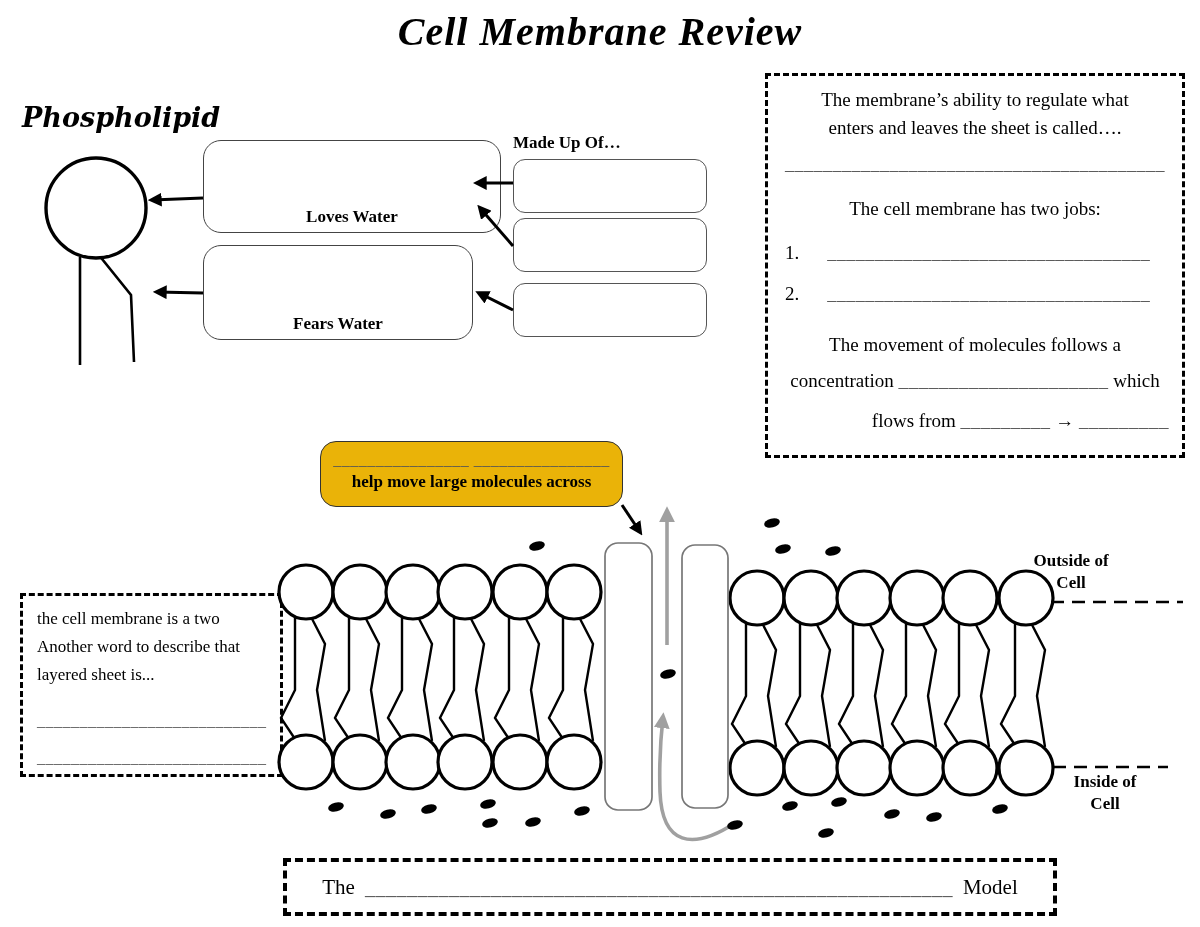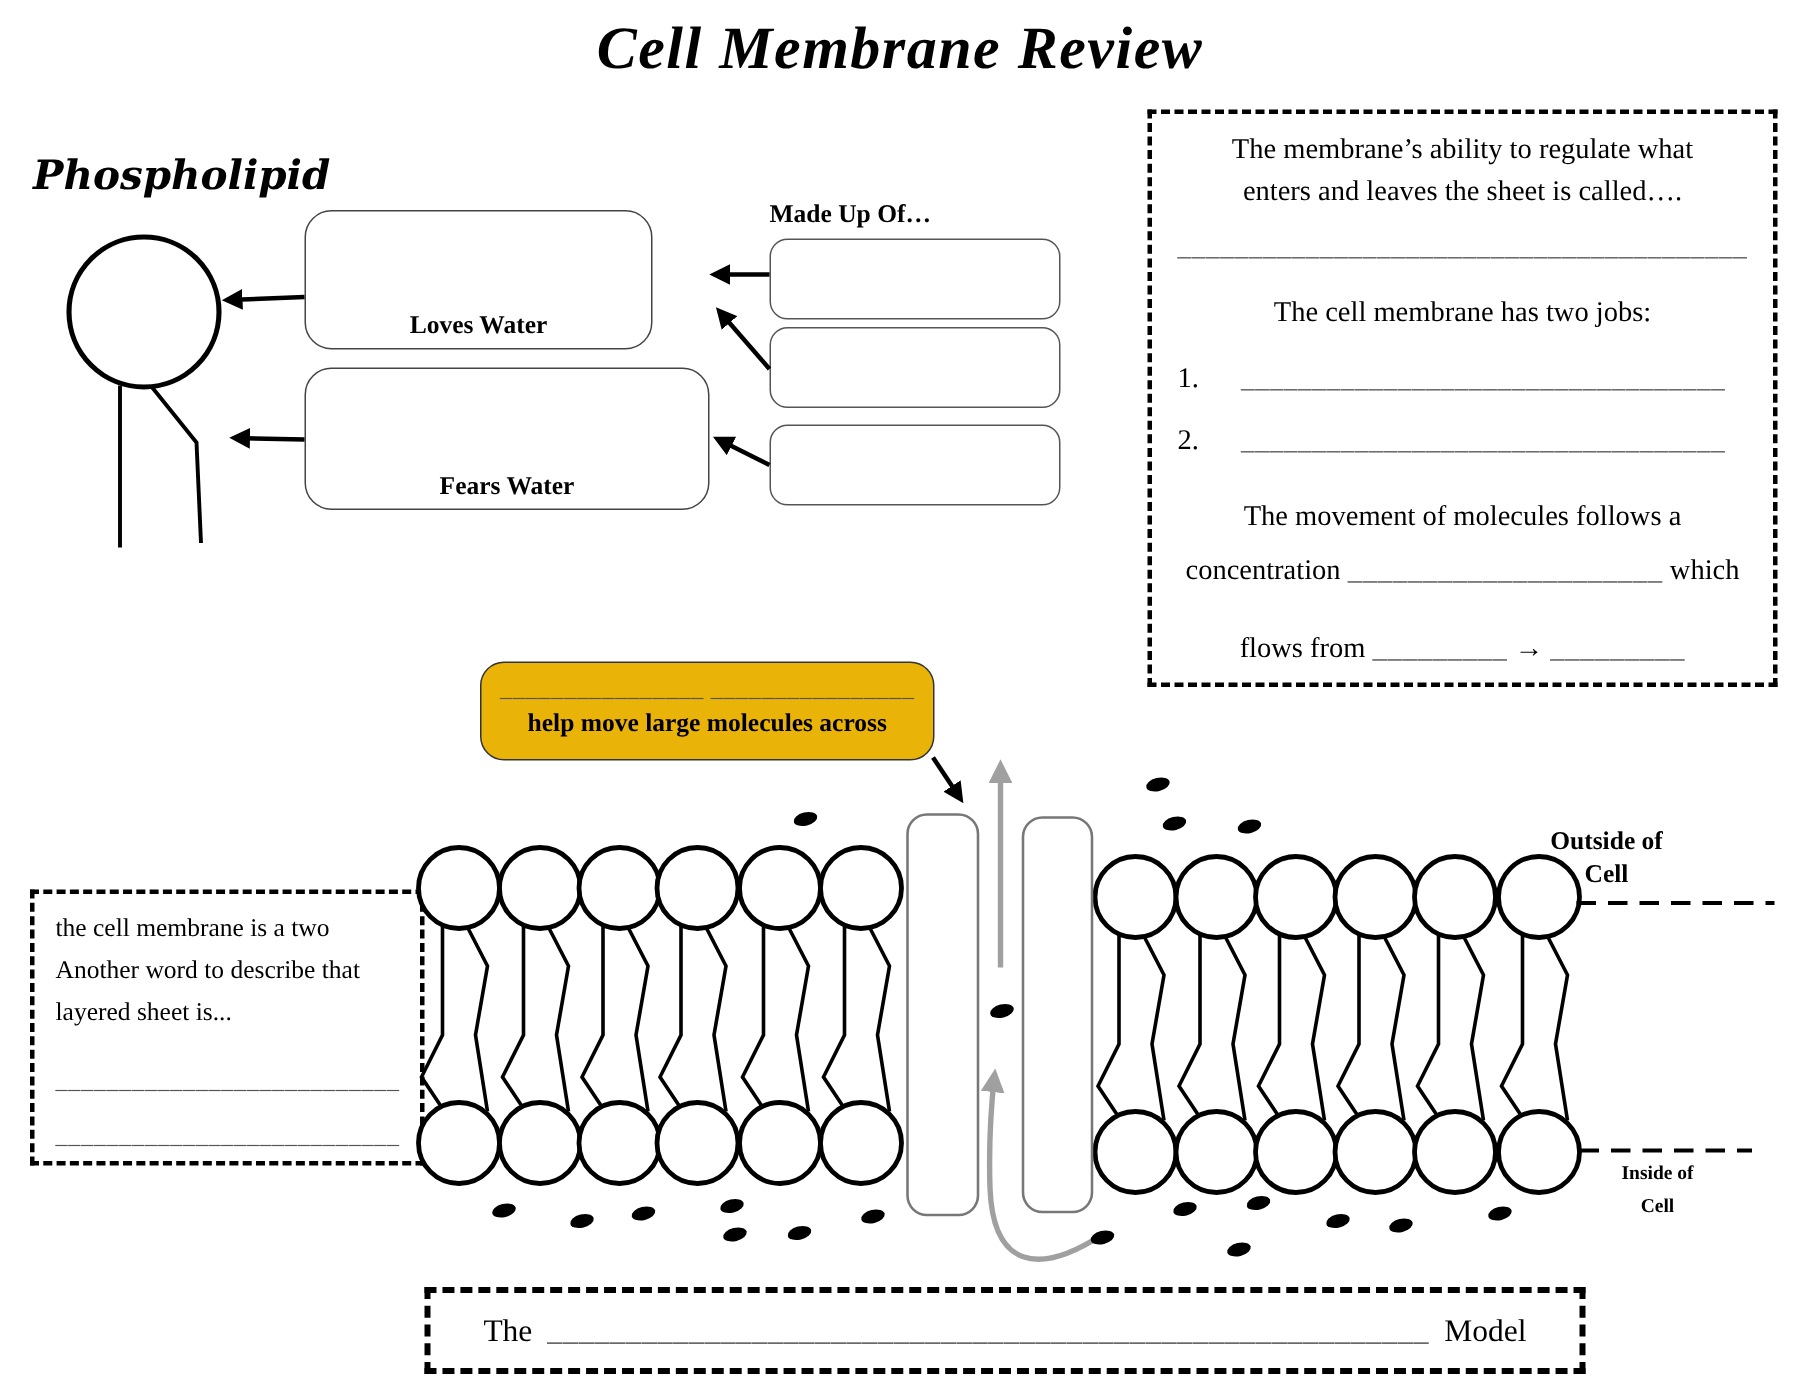--- a/index.html
+++ b/index.html
@@ -8,21 +8,21 @@
 
   .title{position:absolute;top:8px;left:0;width:100%;text-align:center;margin:0;
          font-family:Liberation Serif, serif;font-style:italic;font-weight:bold;
          font-size:40px;letter-spacing:1px;}
 
   .phospho-label{position:absolute;left:22px;top:102px;
          font-family:"DejaVu Serif",serif;font-style:italic;font-weight:bold;
          font-size:27px;}
 
   .rbox{position:absolute;border:1.7px solid #444;border-radius:18px;background:#fff;box-sizing:border-box;}
-  .loves{left:203px;top:140px;width:232px;height:93px;}
+  .loves{left:203px;top:140px;width:298px;height:93px;}
   .fears{left:203px;top:245px;width:270px;height:95px;}
   .rbox .lbl{position:absolute;bottom:5px;left:0;width:100%;text-align:center;
              font-weight:bold;font-size:17px;}
 
   .madeup-label{position:absolute;left:513px;top:133px;width:194px;
                 font-weight:bold;font-size:17px;}
   .mini{position:absolute;left:513px;width:194px;height:54px;border:1.7px solid #555;
         border-radius:12px;background:#fff;box-sizing:border-box;}
   .mb1{top:159px}.mb2{top:218px}.mb3{top:283px}
 
@@ -30,39 +30,39 @@
            border:3px dashed #000;box-sizing:border-box;padding:10px 13px 0;font-size:19px;}
   .center{text-align:center;}
   .blank{color:#555;white-space:nowrap;letter-spacing:.5px;}
   .reg-box .line{line-height:28px;}
   .reg-box .big-blank{margin-top:12px;font-size:18px;}
   .reg-box .jobs{margin-top:20px;}
   .job-row{margin:19px 0 0 4px;}
   .job-row .blank{margin-left:28px;font-size:18px;}
   .reg-box .mv1{margin-top:26px;}
   .reg-box .mv2{margin-top:7px;line-height:30px;}
-  .reg-box .mv3{margin-top:22px;line-height:30px;}
+  .reg-box .mv3{margin-top:10px;line-height:30px;text-align:right;}
 
   .transport-box{position:absolute;left:320px;top:441px;width:303px;height:66px;
                  border:1.8px solid #333;border-radius:16px;box-sizing:border-box;
                  text-align:center;padding-top:9px;background:#eab308;}
   .transport-box .blanks{font-size:16px;color:#555;letter-spacing:.5px;}
   .transport-box .caption{font-weight:bold;font-size:17px;margin-top:3px;}
 
   .bilayer-box{position:absolute;left:20px;top:593px;width:263px;height:184px;
                border:3px dashed #000;box-sizing:border-box;padding:9px 14px;font-size:17px;}
   .bilayer-box .bline{line-height:28px;}
   .bilayer-box .blank{display:block;font-size:16px;}
   .bilayer-box .b1{margin-top:23px;}
   .bilayer-box .b2{margin-top:19px;}
 
   .outside-label{position:absolute;left:1006px;top:550px;width:130px;text-align:center;
                  font-weight:bold;font-size:17px;line-height:22px;}
   .inside-label{position:absolute;left:1042px;top:771px;width:126px;text-align:center;
-                font-weight:bold;font-size:13px;line-height:22px;}
+                font-weight:bold;font-size:17px;line-height:22px;}
 
   .model-box{position:absolute;left:283px;top:858px;width:774px;height:58px;
              border:4px dashed #000;box-sizing:border-box;display:flex;align-items:center;
              justify-content:center;gap:10px;font-size:21px;}
   .model-box .blank{font-size:20px;}
 
   #artwork{position:absolute;left:0;top:0;z-index:5;pointer-events:none;}
 </style>
 </head>
 <body>

